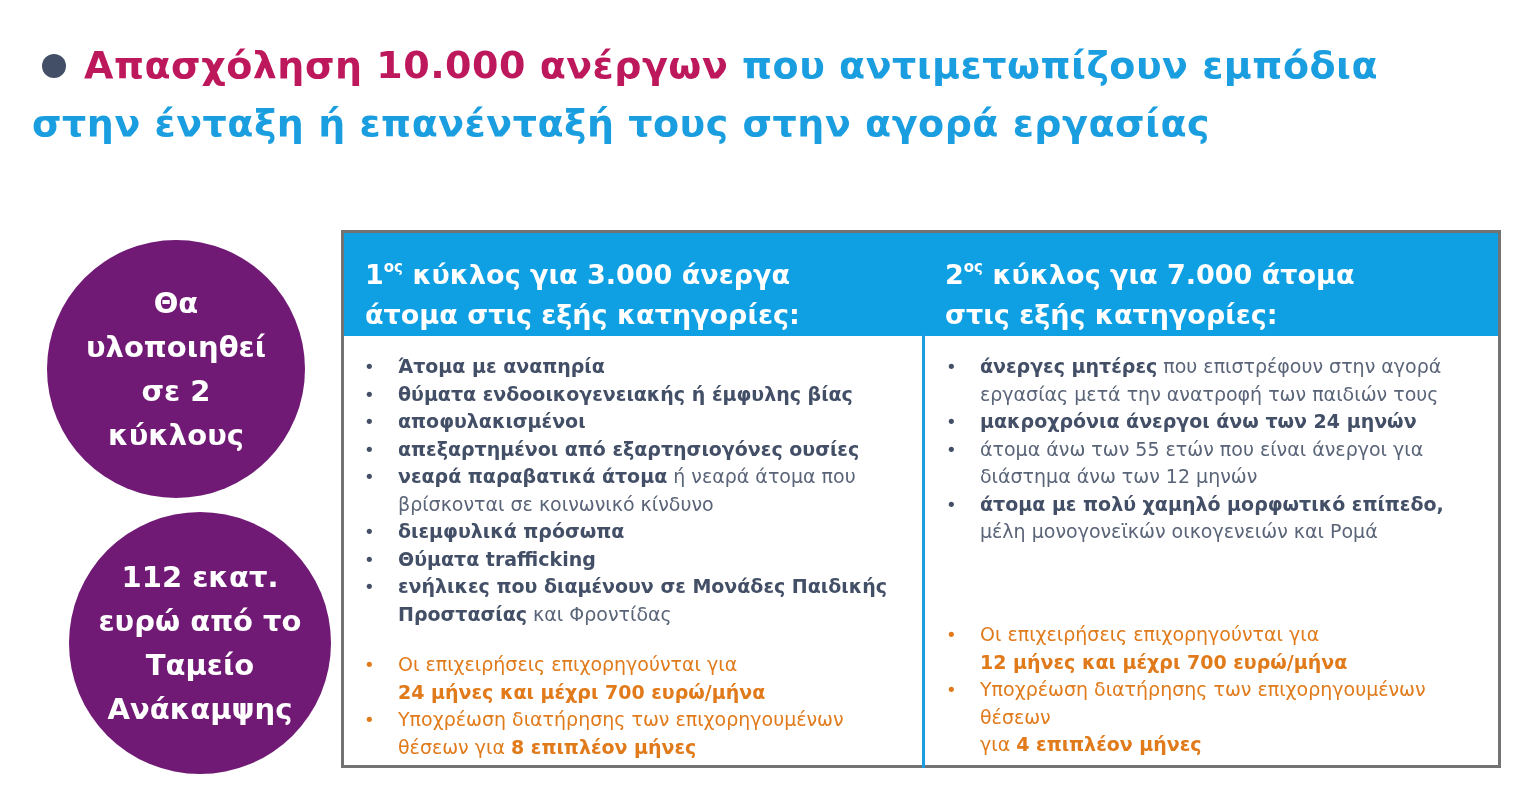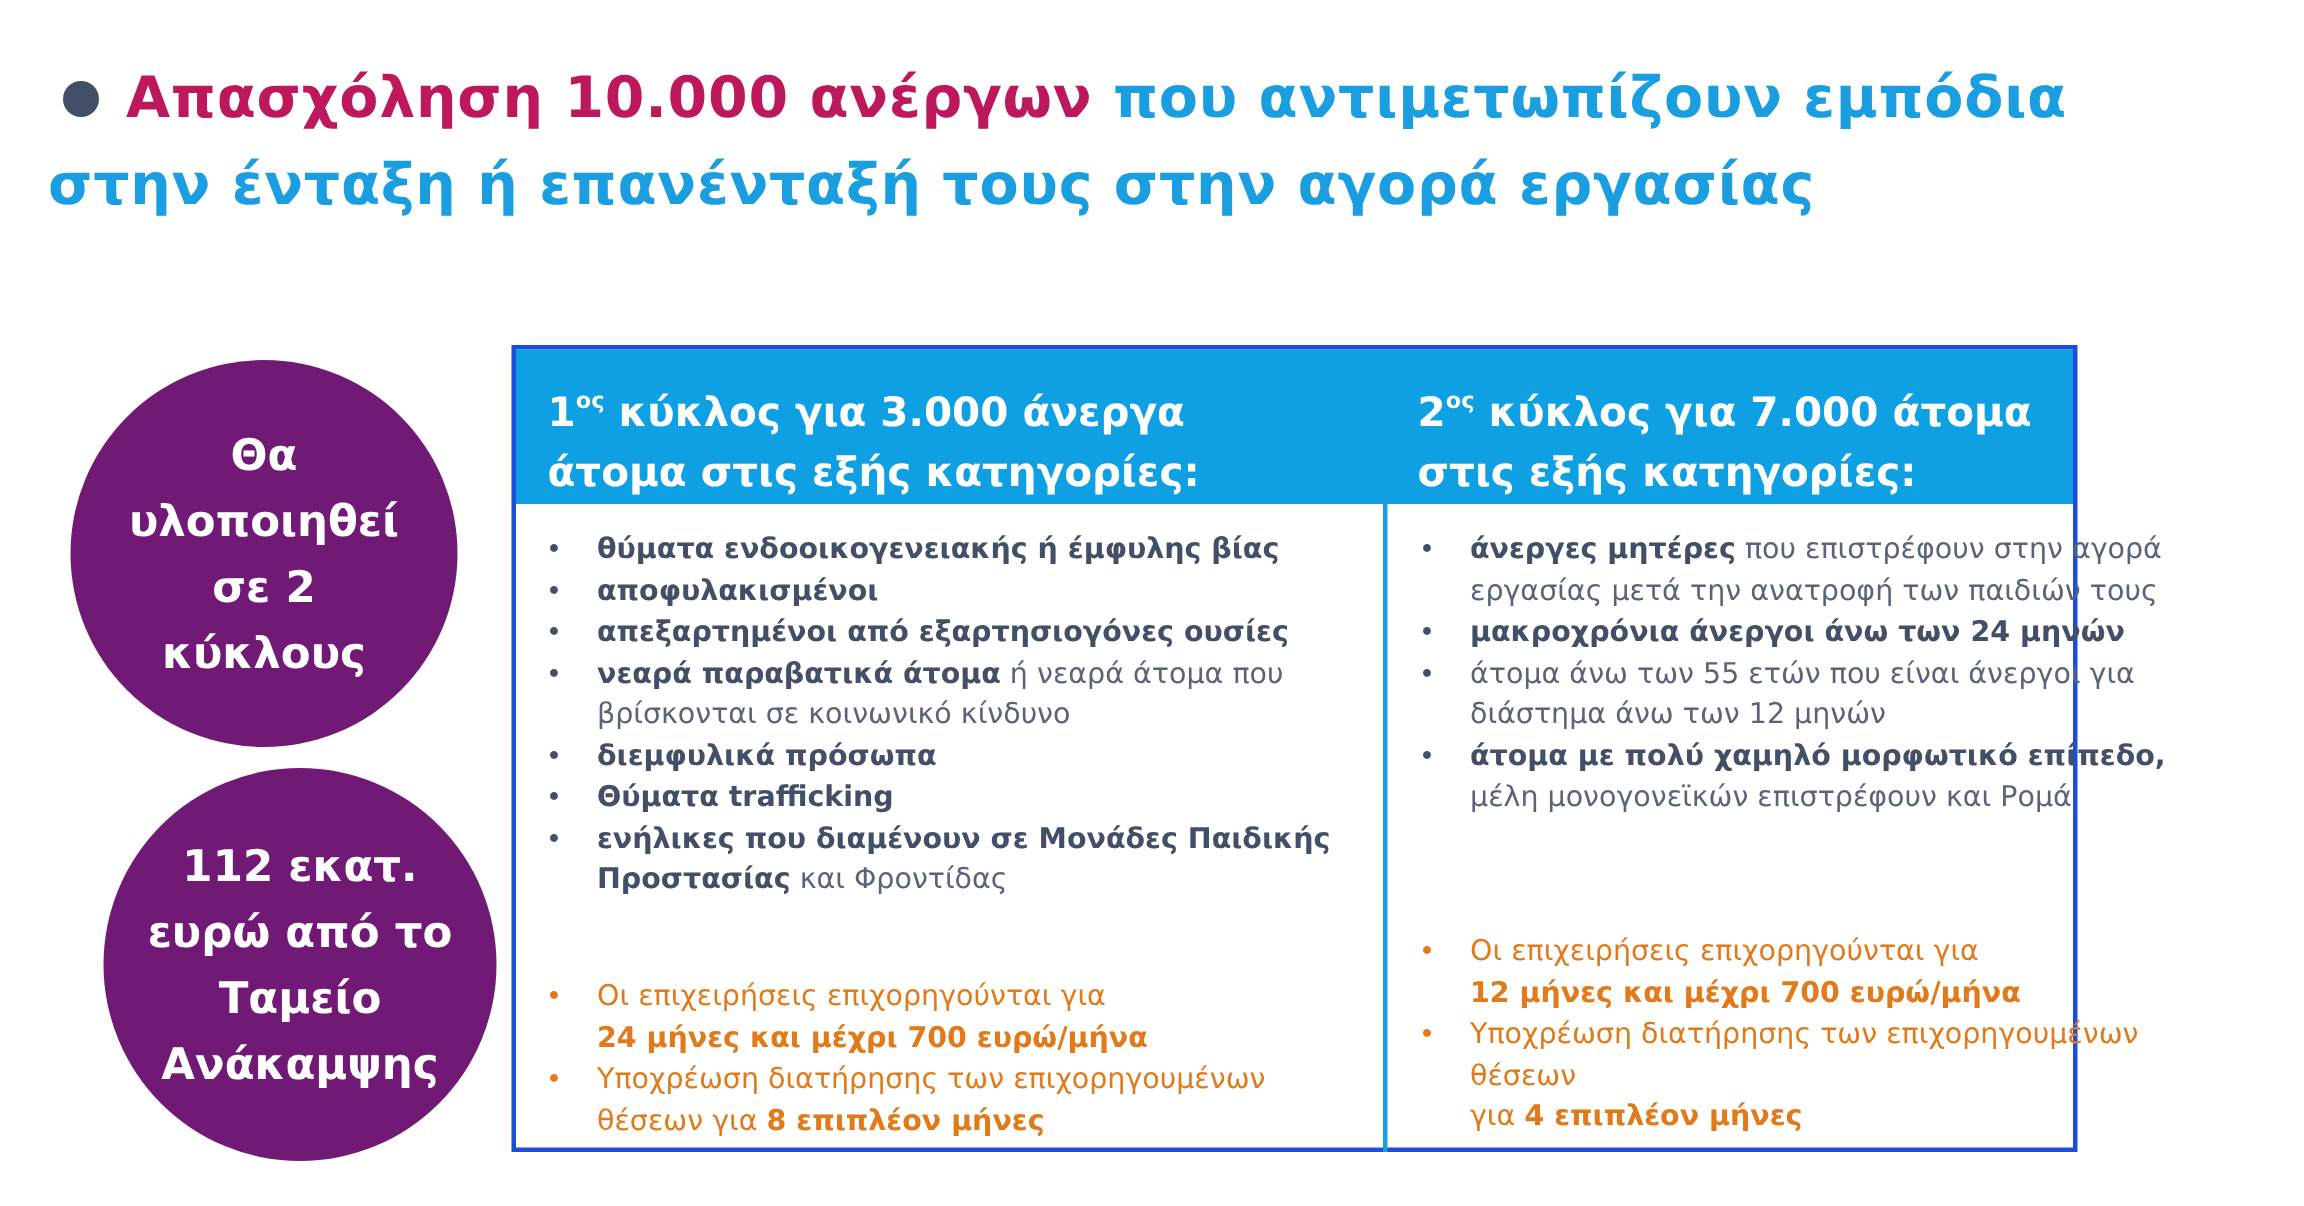--- a/index.html
+++ b/index.html
@@ -20,22 +20,22 @@
       position: absolute; width: 258px; height: 258px; border-radius: 50%;
       background: #701a75; color: #ffffff;
       display: flex; align-items: center; justify-content: center; text-align: center;
       font-family: "DejaVu Sans", sans-serif; font-weight: 700; font-size: 29px; line-height: 44px;
     }
     .circle-1 { left: 47px; top: 240px; }
     .circle-2 { left: 69px; top: 512px; width: 262px; height: 262px; }
     .circle span { display: block; }
 
     .table {
-      position: absolute; left: 341px; top: 230px; width: 1044px; height: 538px;
-      border: 3px solid #1d4ed8; background: #ffffff;
+      position: absolute; left: 341px; top: 230px; width: 1160px; height: 538px;
+      border: 3px solid #737373; background: #ffffff;
     }
     .thead { position: absolute; left: 0; top: 0; width: 100%; height: 103px; background: #0fa0e3; }
     .th {
       position: absolute; top: 14px; color: #ffffff; font-weight: 700;
       font-size: 27px; line-height: 40px;
     }
     .th-1 { left: 21px; }
     .th-2 { left: 601px; }
     .th sup { font-size: 15px; vertical-align: 12px; font-weight: 700; }
     .divider { position: absolute; left: 578px; top: 100px; width: 3px; height: 435px; background: #1a9ee0; }
@@ -90,39 +90,40 @@
     </div>
     <div class="th th-2">
       <span>2</span><sup>ος</sup><span> κύκλος για 7.000 άτομα</span><br>
       <span>στις εξής κατηγορίες:</span>
     </div>
   </div>
   <div class="divider"></div>
 
   <div class="col col-1">
     <ul class="list">
+      <li><b>Άτομα με αναπηρία</b></li>
       <li><b>θύματα ενδοοικογενειακής ή έμφυλης βίας</b></li>
       <li><b>αποφυλακισμένοι</b></li>
       <li><b>απεξαρτημένοι από εξαρτησιογόνες ουσίες</b></li>
       <li><b>νεαρά παραβατικά άτομα</b><span class="n"> ή νεαρά άτομα που βρίσκονται σε κοινωνικό κίνδυνο</span></li>
       <li><b>διεμφυλικά πρόσωπα</b></li>
       <li><b>Θύματα trafficking</b></li>
       <li><b>ενήλικες που διαμένουν σε Μονάδες Παιδικής Προστασίας</b><span class="n"> και Φροντίδας</span></li>
     </ul>
     <ul class="list orange o1">
       <li><span>Οι επιχειρήσεις επιχορηγούνται για</span><br><b>24 μήνες και μέχρι 700 ευρώ/μήνα</b></li>
       <li><span>Υποχρέωση διατήρησης των επιχορηγουμένων θέσεων για </span><b>8 επιπλέον μήνες</b></li>
     </ul>
   </div>
 
   <div class="col col-2">
     <ul class="list">
       <li><b>άνεργες μητέρες</b><span class="n"> που επιστρέφουν στην αγορά εργασίας μετά την ανατροφή των παιδιών τους</span></li>
       <li><b>μακροχρόνια άνεργοι  άνω των 24 μηνών</b></li>
       <li><span class="n">άτομα  άνω των 55 ετών που είναι άνεργοι για διάστημα άνω των 12 μηνών</span></li>
-      <li><b>άτομα με πολύ χαμηλό μορφωτικό επίπεδο,</b><span class="n"> μέλη μονογονεϊκών επιστρέφουν και Ρομά</span></li>
+      <li><b>άτομα με πολύ χαμηλό μορφωτικό επίπεδο,</b><span class="n"> μέλη μονογονεϊκών οικογενειών και Ρομά</span></li>
     </ul>
     <ul class="list orange o2">
       <li><span>Οι επιχειρήσεις επιχορηγούνται για</span><br><b>12 μήνες και μέχρι 700 ευρώ/μήνα</b></li>
       <li><span>Υποχρέωση διατήρησης των επιχορηγουμένων θέσεων</span><br><span>για </span><b>4 επιπλέον μήνες</b></li>
     </ul>
   </div>
 </div>
 
 </body></html>

